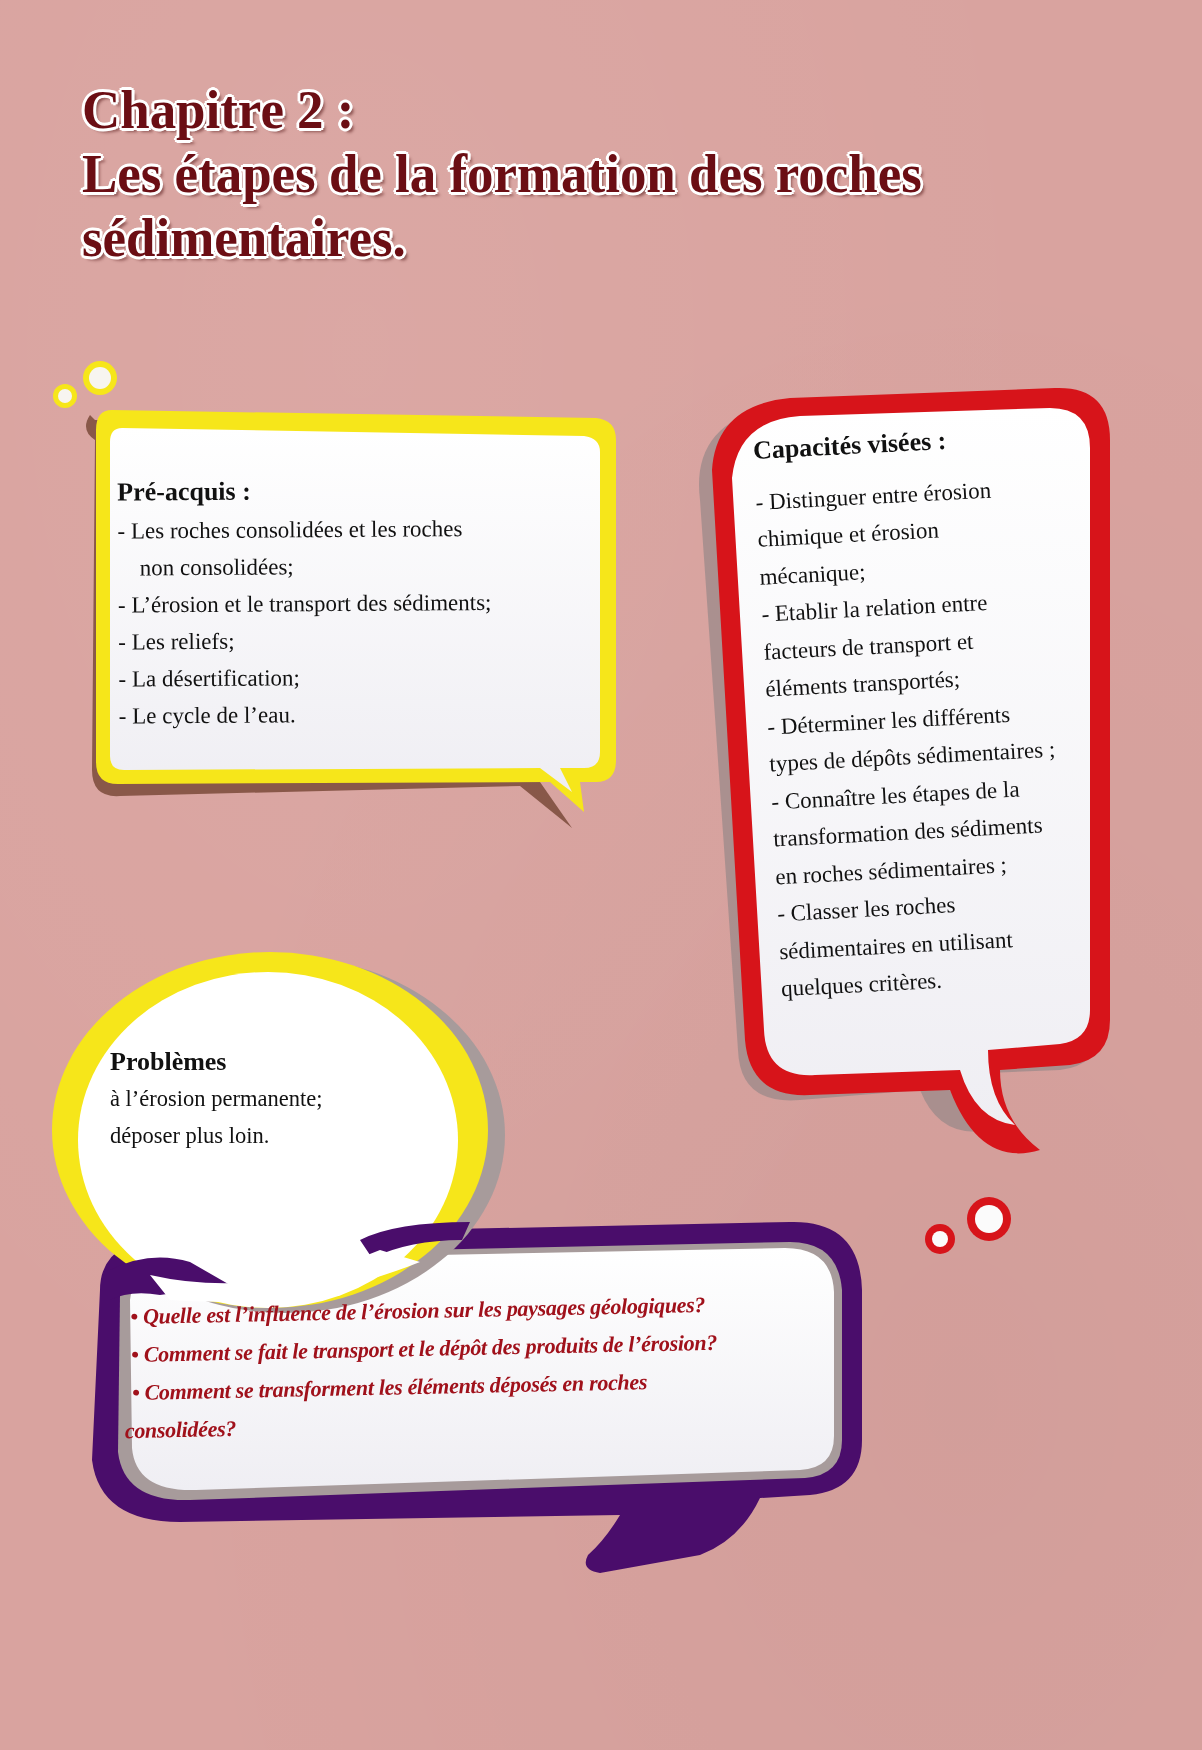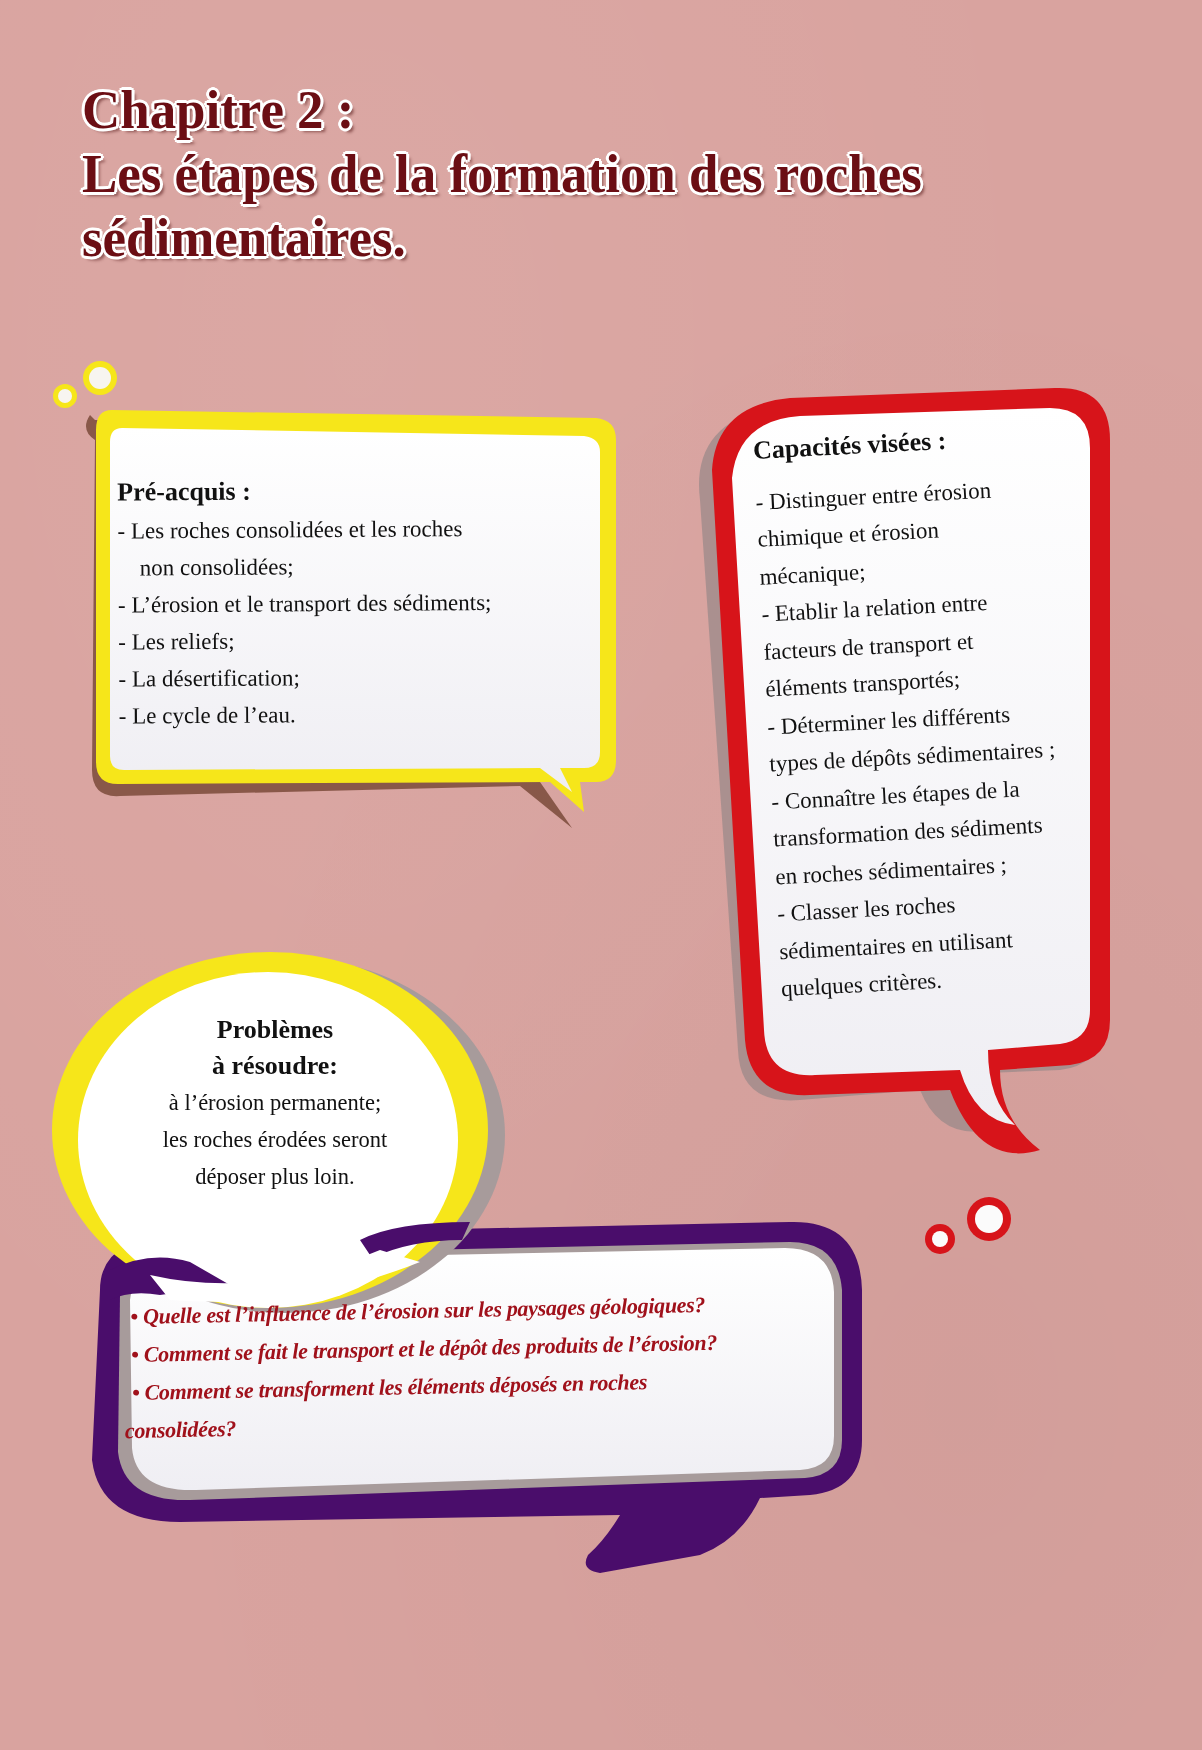--- a/index.html
+++ b/index.html
@@ -52,22 +52,22 @@
       left: 752px; top: 432px; width: 330px;
       font-size: 23px; line-height: 37.5px;
       transform: rotate(-3deg);
       transform-origin: left top;
     }
     .cap .hd { font-weight: bold; font-size: 26px; margin-bottom: 14px; }
     .cap .item { white-space: nowrap; }
 
     
     .prob {
-      left: 110px; top: 1012px; width: 330px;
-      text-align: center;
+      left: 110px; top: 1044px; width: 330px;
+      text-align: left;
       font-size: 22.5px; line-height: 37px;
     }
     .prob .hd { font-weight: bold; font-size: 26px; line-height: 36px; }
 
     
     .q {
       left: 130px; top: 1298px; width: 720px;
       color: #a0111b;
       font-weight: bold; font-style: italic;
       font-size: 22px; line-height: 38px;
@@ -171,23 +171,21 @@
   <div class="item">- Connaître les étapes de la</div>
   <div class="item">transformation des sédiments</div>
   <div class="item">en roches sédimentaires ;</div>
   <div class="item">- Classer les roches</div>
   <div class="item">sédimentaires en utilisant</div>
   <div class="item">quelques critères.</div>
 </div>
 
 <div class="text-block prob">
   <div class="hd">Problèmes</div>
-  <div class="hd">à résoudre:</div>
   <div>à l’érosion permanente;</div>
-  <div>les roches érodées seront</div>
   <div>déposer plus loin.</div>
 </div>
 
 <div class="text-block q">
   <div class="item">• Quelle est l’influence de l’érosion sur les paysages géologiques?</div>
   <div class="item">• Comment se fait le transport et le dépôt des produits de l’érosion?</div>
   <div class="item">• Comment se transforment les éléments déposés en roches</div>
   <div class="item" style="margin-left:-8px">consolidées?</div>
 </div>
 

